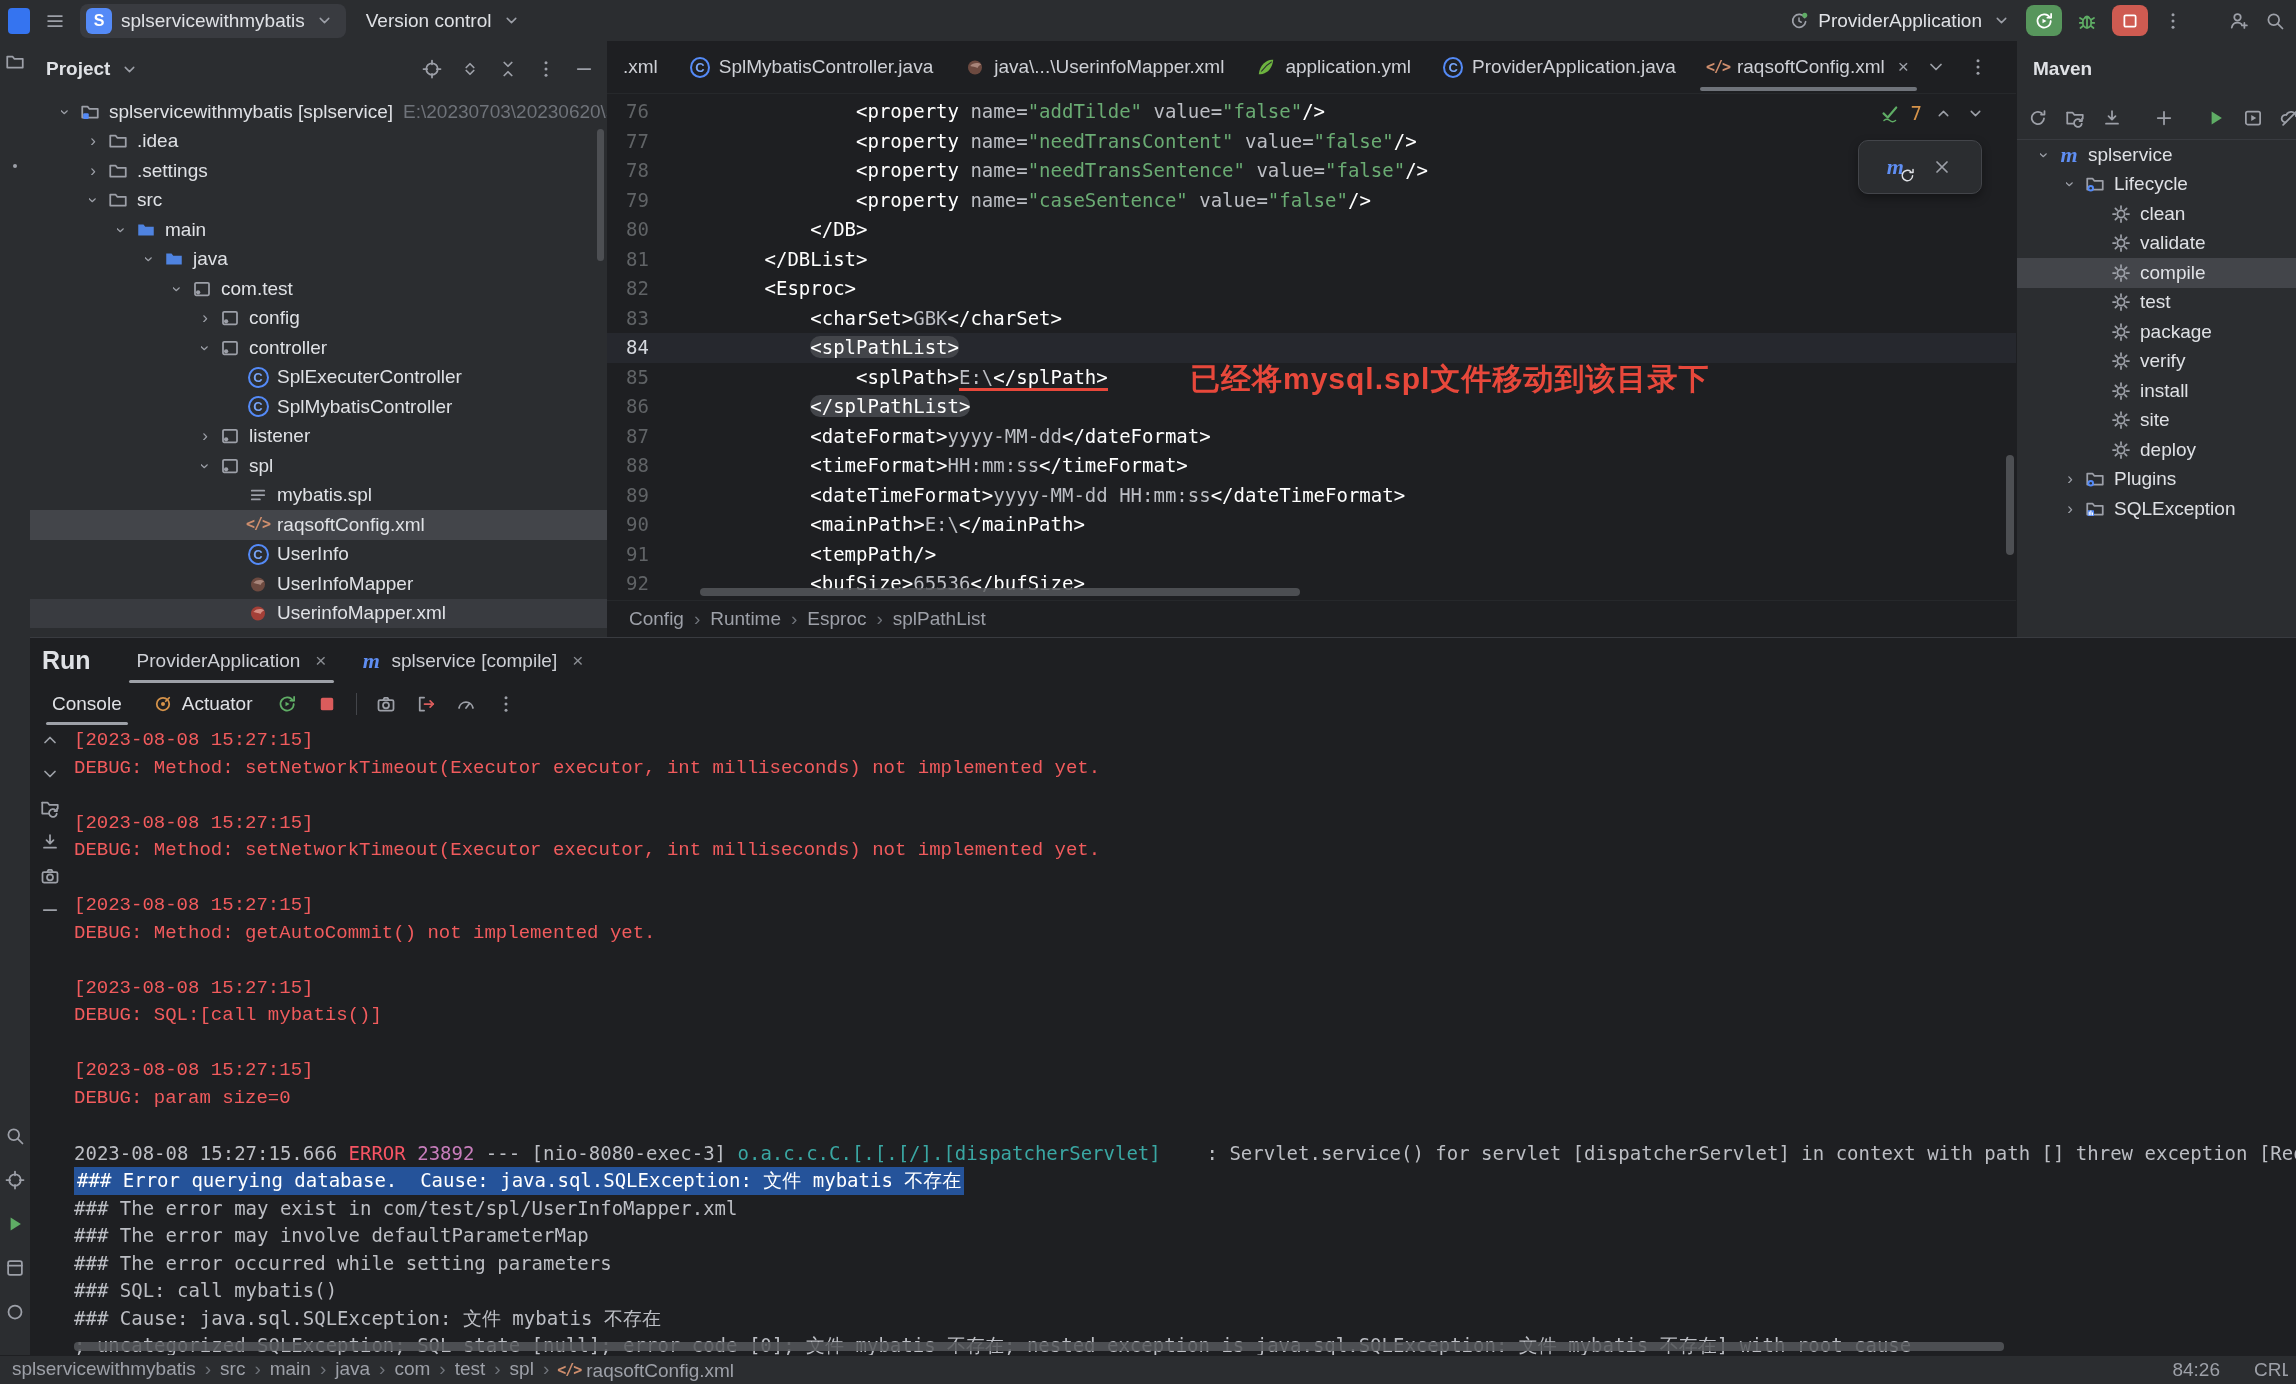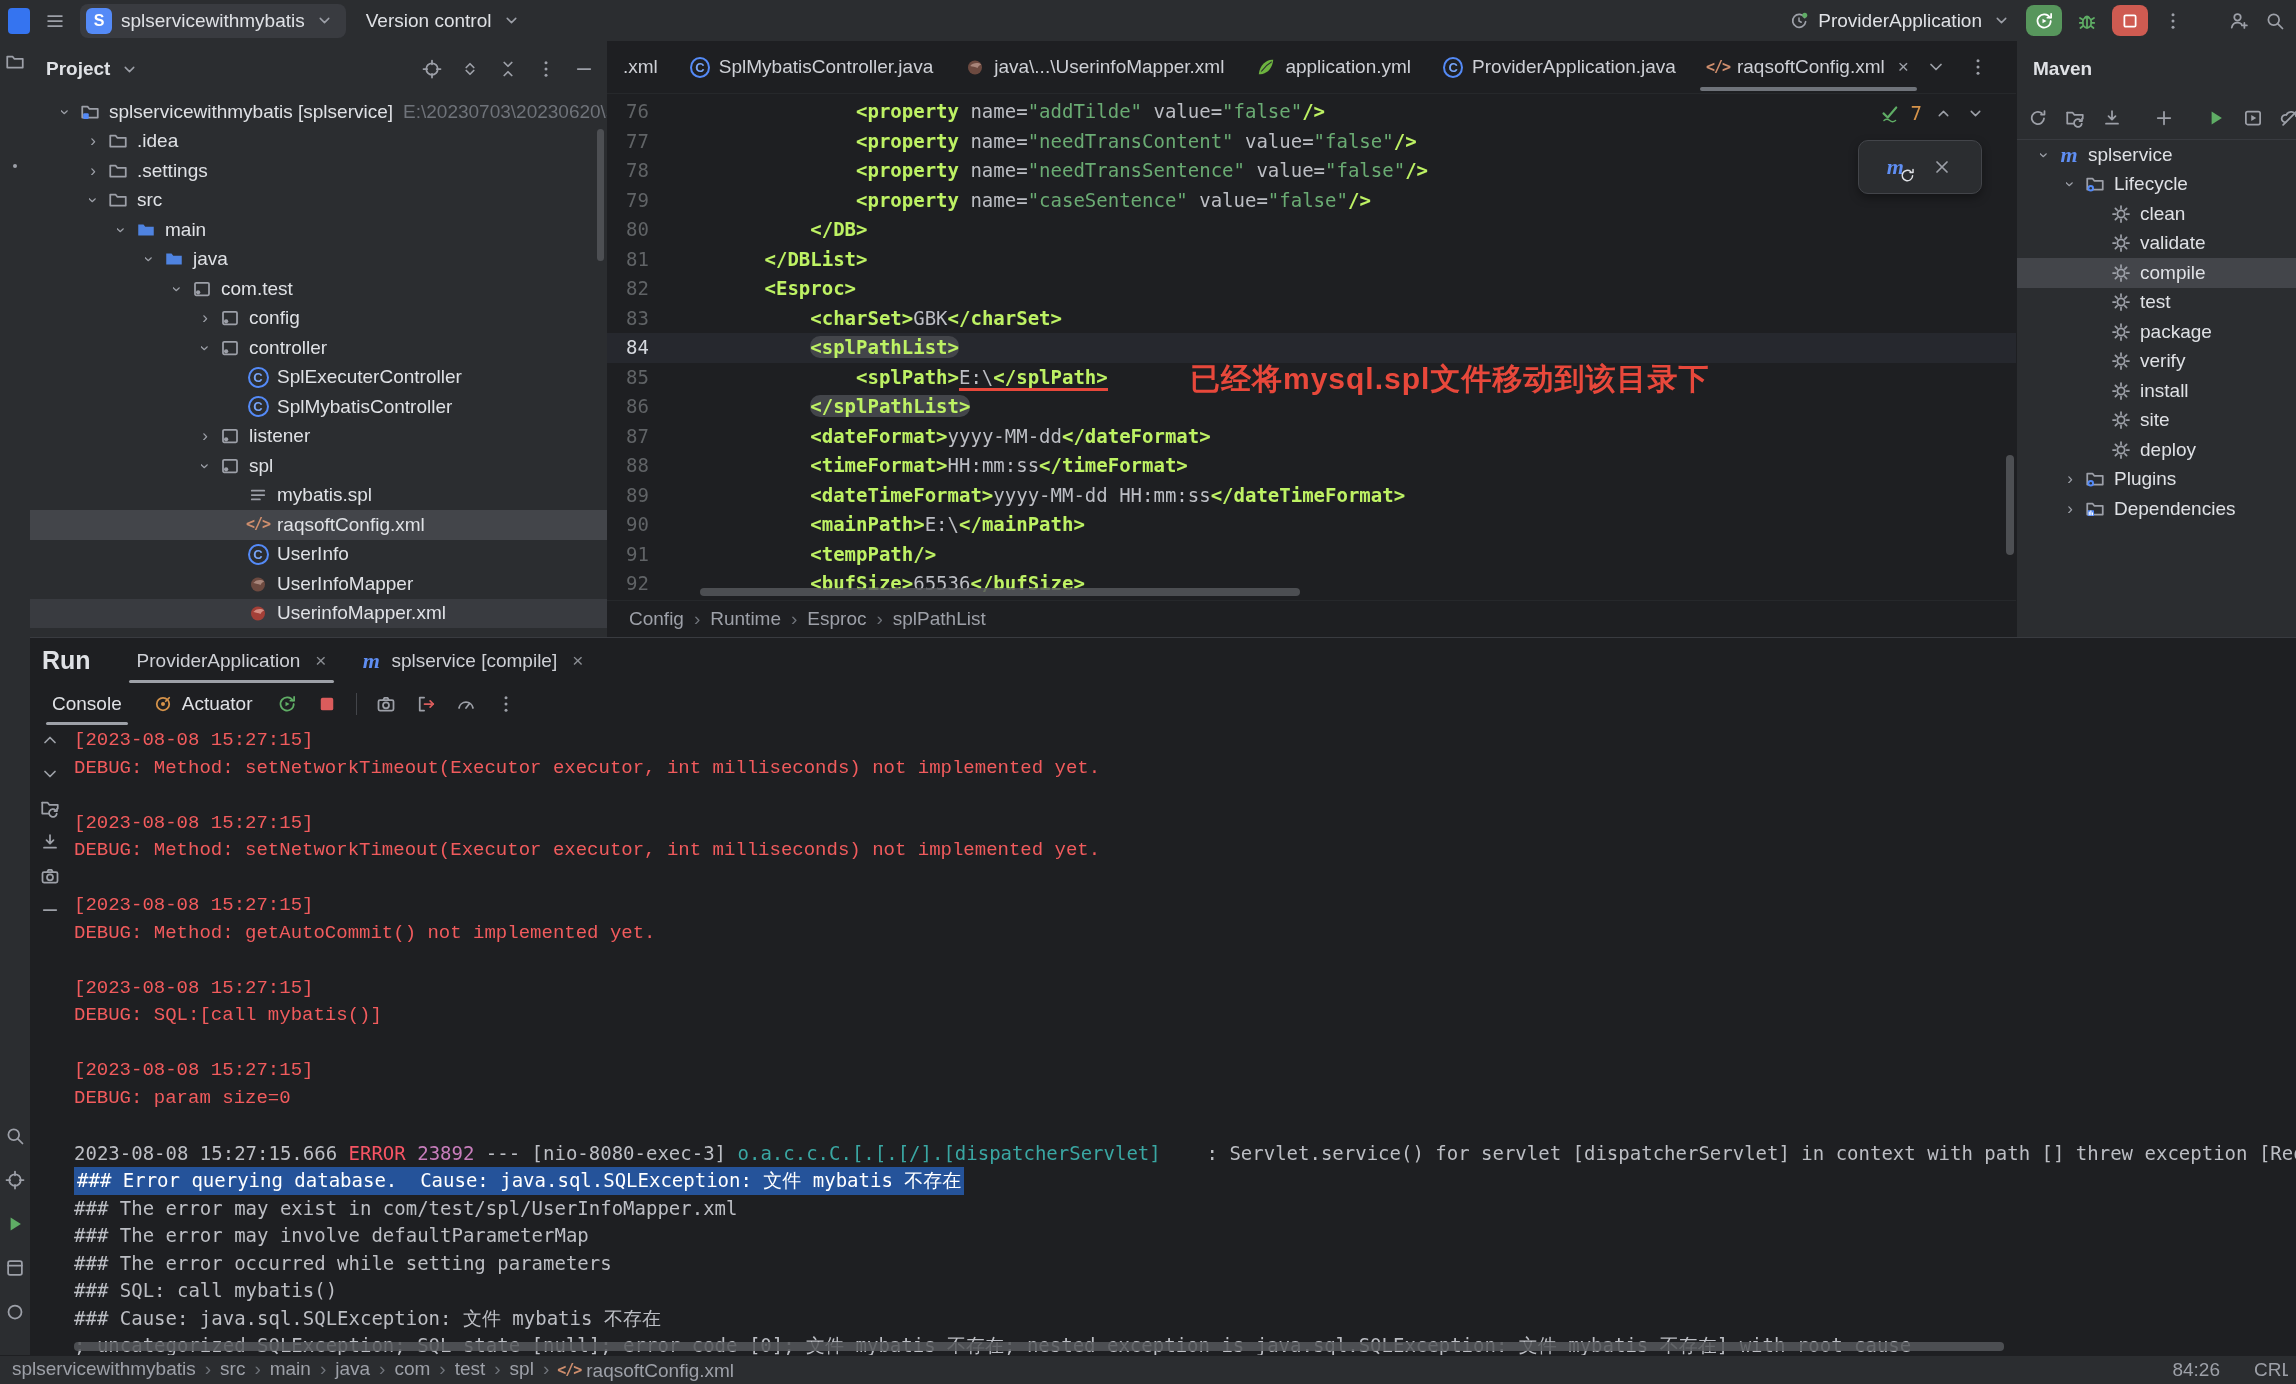--- a/index.html
+++ b/index.html
@@ -55,21 +55,21 @@
   .etab .closex { color:#9da0a8; font-size:19px; margin-left:4px; }
   .etab.active .underline { position:absolute; left:8px; right:8px; bottom:2px; height:4px; border-radius:2px; background:#6f737a; }
   .tabbar-end { margin-left:auto; display:flex; align-items:center; gap:20px; padding-right:44px; }
 
   #code { position:relative; height:506px; padding-top:3px; overflow:hidden;
      font-family:"DejaVu Sans Mono", monospace; font-size:19px; }
   .code-line { position:relative; height:29.5px; line-height:29.5px; padding-left:66px; white-space:pre; }
   .code-line.caret { background:#26282e; }
   .lnum { position:absolute; left:0; top:0; width:42px; text-align:right; color:#606366; }
   .code-line.caret .lnum { color:#d5d8de; }
-  .c-t { color:#bcbec4; } .c-g { color:#bef264;font-weight:bold; } .c-s { color:#6aab73; }
+  .c-t { color:#bcbec4; } .c-g { color:#ffffff; } .c-s { color:#6aab73; }
   .hl { background:#43454a; border-radius:10px; }
   .ul { border-bottom:3px solid #e8483b; }
   #annotation { position:absolute; left:583px; top:265px; color:#e8483b; font-family:"Liberation Sans",sans-serif;
      font-weight:700; font-size:30px; letter-spacing:1px; }
   #inspect { position:absolute; top:8px; right:30px; display:flex; align-items:center; gap:10px; font-size:19px; }
   #inspect .cnt { color:#d6934a; }
   #mvn-float { position:absolute; top:46px; right:34px; width:124px; height:54px; background:#2b2d30;
      border:1px solid #43454a; border-radius:10px; display:flex; align-items:center; justify-content:space-evenly;
      box-shadow:0 4px 10px rgba(0,0,0,.35); }
   .ic-m { font-family:"Liberation Serif",serif; font-style:italic; font-weight:700; color:#5f8ef3; font-size:22px; line-height:1; }
@@ -752,21 +752,21 @@
       </div>
       <div class="trow" style="padding-left: 40px;">
         <span class="chevtree">›</span>
         <span class="icon">
           <svg viewBox="0 0 16 16" fill="none" stroke="currentColor" stroke-width="1.4" stroke-linecap="round" stroke-linejoin="round">
             <path d="M1.8 3.6h4.2l1.4 1.8h6.8v7H1.8z"></path>
             <rect x="2.2" y="9" width="5" height="4.6" fill="#548af7" stroke="none" rx="0.5"></rect>
             <path d="M3.4 12.5v-2M4.7 12.5v-3M6 12.5v-1.4" stroke="#fff" stroke-width="0.9"></path>
           </svg>
         </span>
-        <span class="lbl">Dependencies</span>
+        <span class="lbl">SQLException</span>
       </div>
     </div>
 </div>
 
 <div id="run" class="abs">
   <div id="run-head">
     <span id="run-title">Run</span>
   <div class="rtab active">
         <span>ProviderApplication</span>
         <span class="closex">×</span>

